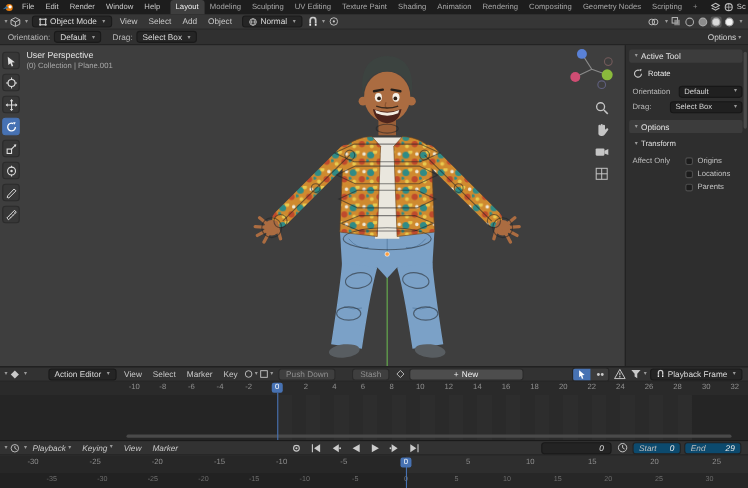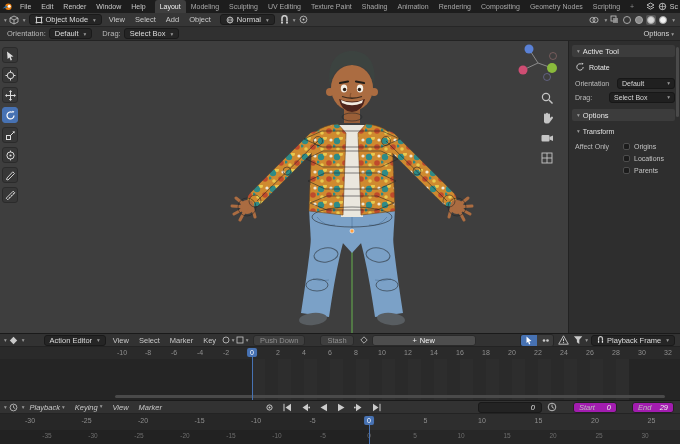--- a/index.html
+++ b/index.html
@@ -75,22 +75,22 @@
   #tl-header{top:400px;height:14px;background:#323232;border-top:1px solid #1a1a1a;border-bottom:1px solid #232323;z-index:6;padding:0 2px;font-style:italic;}
   #tl-ruler{position:absolute;left:0;top:414px;width:680px;height:16px;background:#272727;z-index:2;}
   #tl-ruler .tick{top:3px;}
   #tl-sub{position:absolute;left:0;top:430px;width:680px;height:14px;background:#222;z-index:2;}
   #tl-sub .tick{font-size:6.5px;color:#6d6d6d;top:2px;}
   .transport{display:flex;align-items:center;gap:5px;}
   .t-btn{display:inline-flex;align-items:center;justify-content:center;width:13px;height:11px;}
   #tl-right{margin-left:auto;display:flex;align-items:center;gap:3px;padding-right:4px;}
   .num-field{display:inline-flex;align-items:center;justify-content:flex-end;background:#232323;
              border:1px solid #191919;border-radius:3px;height:11px;padding:0 6px;color:#e2e2e2;}
-  .se-field{display:inline-flex;align-items:flex-start;background:#a21caf;border:1px solid #222;
-            border-radius:3px;height:11px;padding:0 5px;gap:4px;margin-left:12px;}
+  .se-field{display:inline-flex;align-items:flex-start;background:#0c4a6e;border:1px solid #222;
+            border-radius:3px;height:11px;padding:0 5px;gap:4px;}
   .se-field .val{margin-left:auto;color:#eee;}
   svg{display:block;}
 </style>
 </head>
 <body>
 
 <div id="app">
 
   <div id="topbar" class="row">
     <span class="ic" style="width:15px">
@@ -231,20 +231,24 @@
       <span class="chev">▾</span>
     </span>
     <span style="margin-left:auto;display:inline-flex;align-items:center;padding-right:2px">
       <span>Options</span>
       <span class="chev">▾</span>
     </span>
   </div>
 
   <div id="viewport">
 
+    <div id="vp-overlay-text">
+      <div class="l1">User Perspective</div>
+      <div class="l2">(0) Collection | Plane.001</div>
+    </div>
 
     <div id="vp-toolbar">
       <span class="tool-btn">
         <svg width="11" height="11" viewBox="0 0 11 11">
             <path d="M2,1.5 L8.5,6.5 L5.8,6.8 L7,10 L5.6,10.4 L4.5,7.4 L2.6,9 Z" fill="#ddd"></path>
           </svg>
       </span>
       <span class="tool-btn">
         <svg width="11" height="11" viewBox="0 0 11 11">
             <circle cx="5.5" cy="5.5" r="3.2" fill="none" stroke="#ddd"></circle>
@@ -649,21 +653,21 @@
       <span class="ic" style="width:13px">
         <svg width="10" height="10" viewBox="0 0 10 10">
             <circle cx="5" cy="5" r="3.8" fill="none" stroke="#c9c9c9" stroke-width="0.9"></circle>
             <path d="M5,2.6 V5 L6.8,6.2" fill="none" stroke="#c9c9c9" stroke-width="0.9"></path>
           </svg>
       </span>
       <span class="se-field" style="width:44px">
         <span style="color:#bdbdbd">Start</span>
         <span class="val">0</span>
       </span>
-      <span class="se-field" style="width:42px">
+      <span class="se-field" style="width:52px">
         <span style="color:#bdbdbd">End</span>
         <span class="val">29</span>
       </span>
     </div>
   </div>
 
   <div id="tl-ruler">
     <div class="range-band" style="left:369px;right:0;background:#2e2e2e"></div>
     <div>
         <span class="tick" style="left: 30px;">-30</span>

